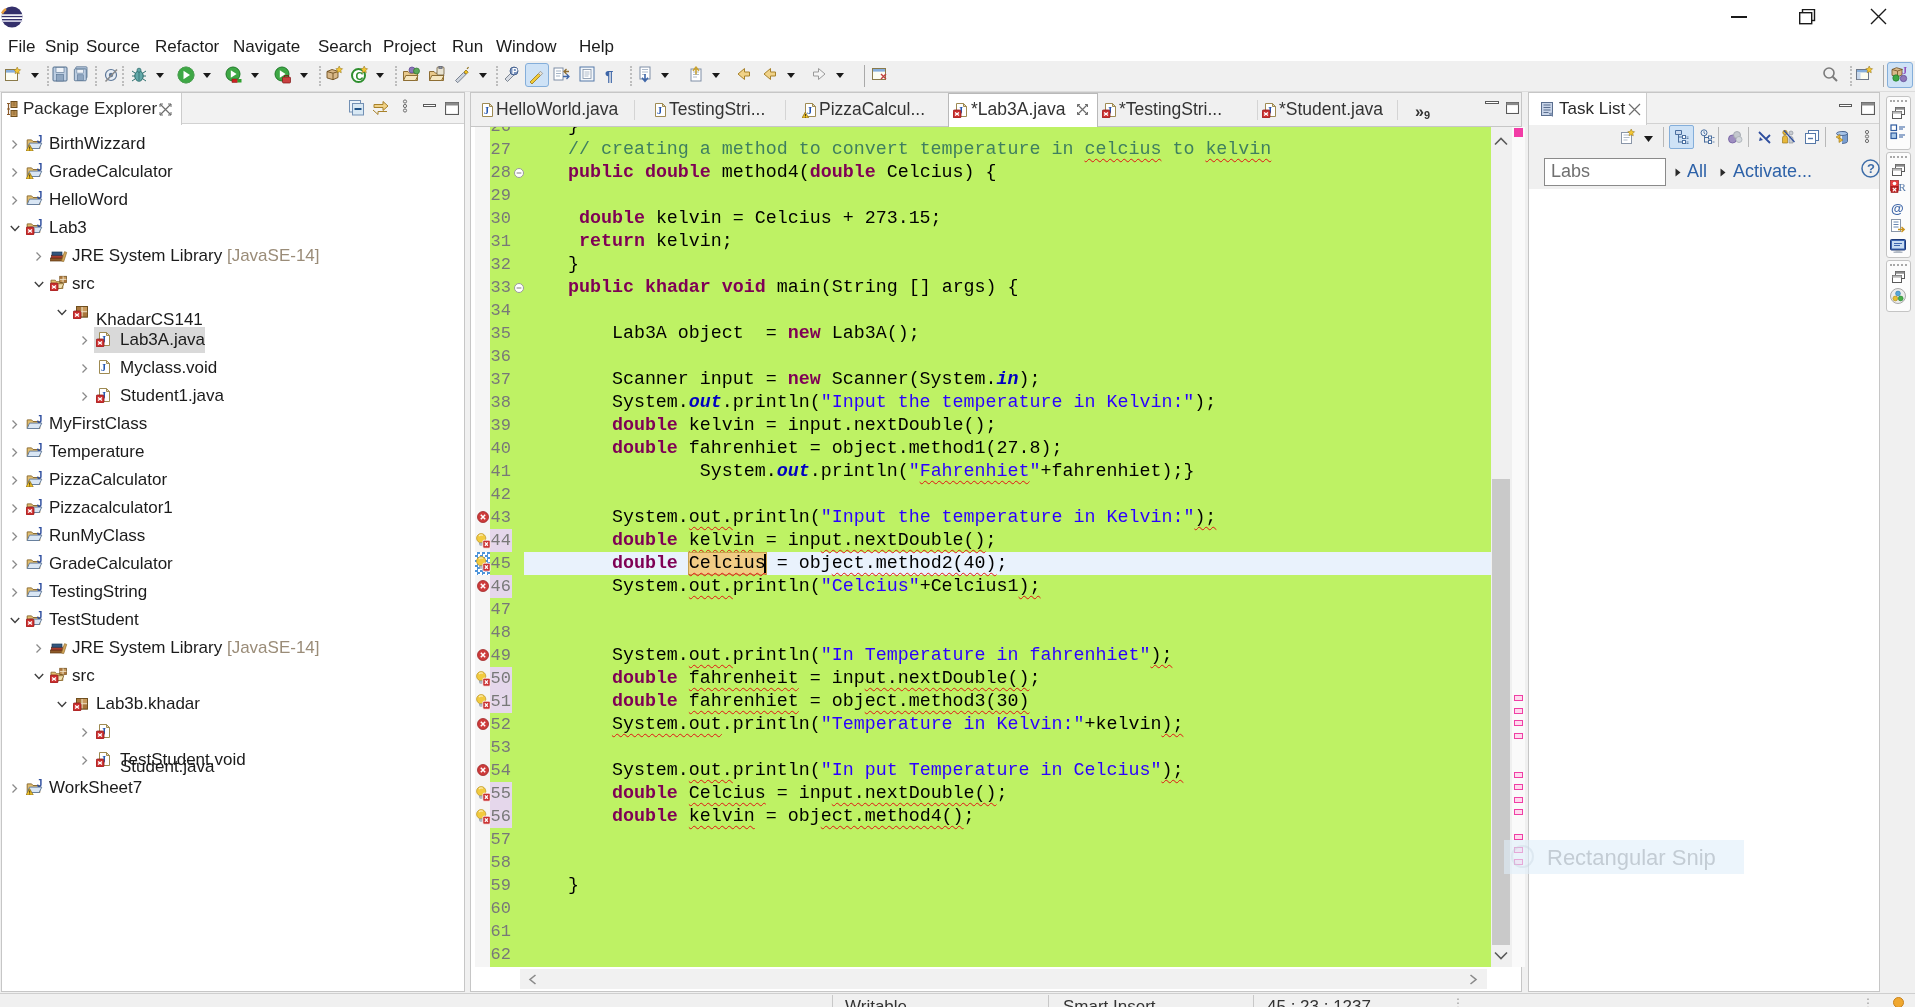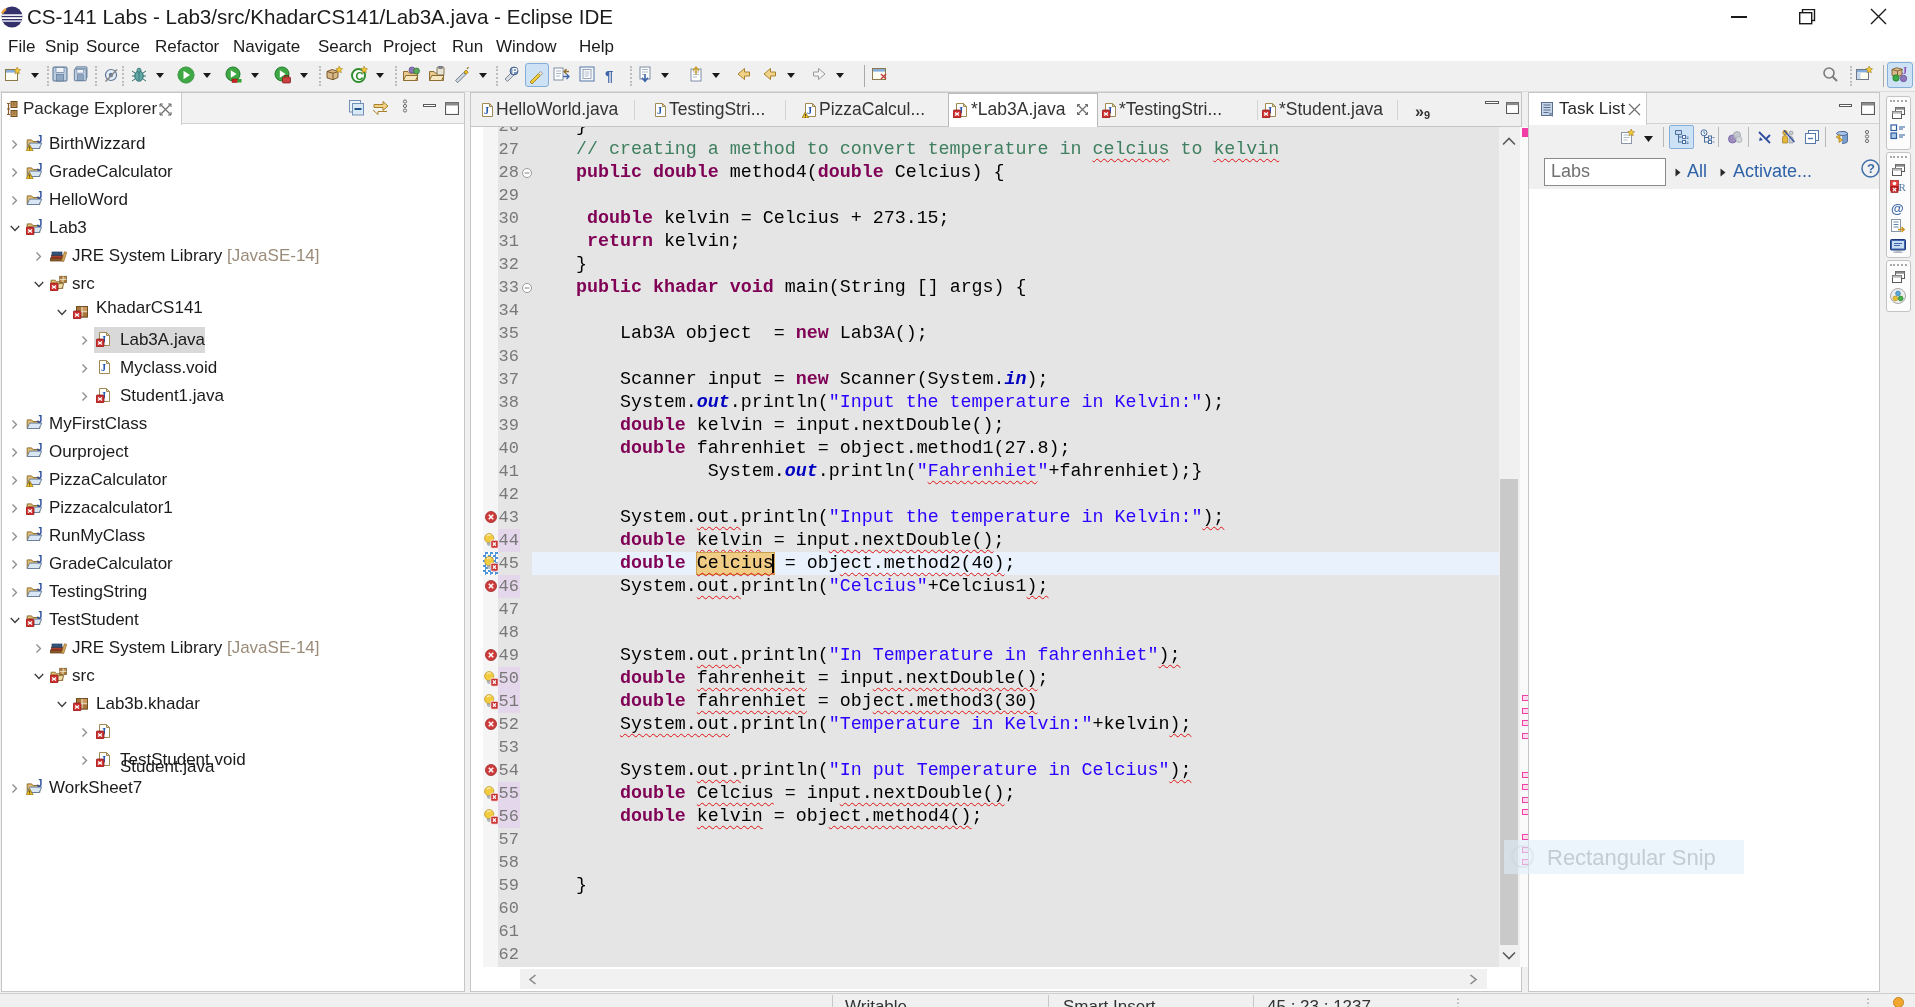--- a/index.html
+++ b/index.html
@@ -14,21 +14,21 @@
 #expl-head { position:absolute; left:0; top:0; width:462px; height:31px; background:#F2F2F2; border-bottom:1px solid #D2D2D2; }
 #expl-tab { position:absolute; left:0; top:0; width:180px; height:32px; background:#fff; border-right:1px solid #CCC; }
 .vtab-text { font-size:17px; color:#2A2A2A; }
 #expl-body { position:absolute; left:0; top:32px; width:462px; height:866px; background:#fff; overflow:hidden; }
 .tl { position:absolute; height:28px; line-height:28px; font-size:17px; color:#1B1B1B; white-space:pre; }
 #editor { position:absolute; left:470px; top:92px; width:1052px; height:900px; background:#fff; border:1px solid #C6C6C6; }
 #tabbar { position:absolute; left:0; top:0; width:1050px; height:34px; background:#F0F0F0; border-bottom:1px solid #C6C6C6; }
 .etab { position:absolute; top:0; height:33px; line-height:32px; font-size:17.5px; color:#333; white-space:nowrap; }
 .tabsep { position:absolute; top:7px; width:1px; height:20px; background:#D4D4D4; }
 #atab { position:absolute; left:477px; top:0; width:150px; height:35px; background:#fff; border:1px solid #B9B9B9; border-bottom:none; }
-#ebody { position:absolute; left:12px; top:34px; width:1050px; height:840px; background:#e5e5e5; overflow:hidden;text-decoration:underline; }
+#ebody { position:absolute; left:4px; top:34px; width:1050px; height:840px; background:#bef264; overflow:hidden;text-decoration:underline; }
 #gutter-icons { position:absolute; left:0; top:0; width:15px; height:840px; background:#F5F5F5; }
 #lnums { position:absolute; left:15px; top:-12px; width:21px; text-align:right;
   font:17px/23px "Liberation Mono",monospace; color:#787878; white-space:pre; }
 #codepre { position:absolute; left:49px; top:-12px; font:18.32px/23px "Liberation Mono",monospace; color:#000; white-space:pre; }
 #codepre b.k { color:#7F0055; }
 #codepre span.s { color:#2A00FF; }
 #codepre span.c { color:#3F7F5F; }
 #codepre i.f { color:#0000C0; font-weight:bold; }
 #codepre u { text-decoration:underline wavy #E01313 1px; text-underline-offset:4px; text-decoration-skip-ink:none; }
 #codepre span.occ { background:#F1CC85; box-shadow:0 0 0 1px #C8A04E; }
@@ -48,21 +48,20 @@
 <div id="titlebar">
   <div class="abs" style="left:1px;top:6px">
       <svg width="22" height="22" viewBox="0 0 22 22" style="">
         <circle cx="11" cy="11" r="10.5" fill="#34306B"></circle>
         <path d="M1 7.5A 10.5 10.5 0 0 1 5 3" stroke="#E8A03E" stroke-width="2.5" fill="none"></path>
         <rect x="0.8" y="8.2" width="20.4" height="1.8" fill="#E8E8F0"></rect>
         <rect x="0.4" y="11.2" width="21.2" height="1.8" fill="#fff"></rect>
         <rect x="0.8" y="14.2" width="20.4" height="1.8" fill="#C8C8DC"></rect>
       </svg>
     </div>
-  <div id="title">CS-141 Labs - Lab3/src/KhadarCS141/Lab3A.java - Eclipse IDE</div>
   <div class="abs" style="left:1731px;top:16px;width:16px;height:1.5px;background:#1a1a1a"></div>
   <div class="abs" style="left:1799px;top:9px">
       <svg width="17" height="16" viewBox="0 0 17 16" style="">
         <rect x="3.5" y="0.5" width="12" height="11" fill="none" stroke="#1a1a1a" stroke-width="1.4"></rect>
         <rect x="0.7" y="3.7" width="12" height="11" fill="#fff" stroke="#1a1a1a" stroke-width="1.4"></rect>
       </svg>
     </div>
   <div class="abs" style="left:1870px;top:8px">
       <svg width="17" height="17" viewBox="0 0 17 17" style="">
         <path d="M1 1l15 15M16 1L1 16" stroke="#1a1a1a" stroke-width="1.4"></path>
@@ -491,21 +490,21 @@
         <svg width="17" height="16" viewBox="0 0 17 16" style="">
           <rect x="3.5" y="3.5" width="11" height="10.5" fill="#C89A5D" stroke="#6E4E1E" stroke-width="0.9"></rect>
           <rect x="3.5" y="3.5" width="5.2" height="4.9" fill="#A9763C"></rect>
           <rect x="9.3" y="9" width="5.2" height="5" fill="#A9763C"></rect>
           <path d="M9 3.5v10.5M3.5 8.7h11" stroke="#EFE2C8" stroke-width="1.1"></path>
           <rect x="3.5" y="3.5" width="11" height="10.5" fill="none" stroke="#6E4E1E" stroke-width="0.9"></rect>
           <rect x="0" y="8" width="8" height="8" rx="1.5" fill="#CC2F2F" stroke="#8E1B1B" stroke-width="0.8"></rect>
           <path d="M2 10.5l4 3m0-3l-4 3" stroke="#fff" stroke-width="1.4"></path>
         </svg>
       </div>
-<div class="tl" style="left:94px;top:169px">KhadarCS141</div>
+<div class="tl" style="left:94px;top:181px">KhadarCS141</div>
 <div style="position:absolute;left:78px;top:211px">
         <svg width="9" height="9" viewBox="0 0 9 9" style="">
           <path d="M2.5 0.5l4 4-4 4" fill="none" stroke="#8A8A8A" stroke-width="1.3"></path>
         </svg>
       </div>
 <div style="position:absolute;left:92px;top:202px;width:111px;height:26px;background:#D9D9D9"></div>
 <div style="position:absolute;left:94px;top:206px">
         <svg width="16" height="16" viewBox="0 0 16 16" style="">
           <path d="M3.5 1.5h7l3 3v10h-10z" fill="#fff" stroke="#9E8A52" stroke-width="1"></path>
           <path d="M10.5 1.5l3 3h-3z" fill="#E2D8BE" stroke="#9E8A52" stroke-width="1"></path>
@@ -561,21 +560,21 @@
           <path d="M2.5 0.5l4 4-4 4" fill="none" stroke="#8A8A8A" stroke-width="1.3"></path>
         </svg>
       </div>
 <div style="position:absolute;left:24px;top:318px">
         <svg width="17" height="16" viewBox="0 0 17 16" style="">
           <path d="M1.2 13.5v-8.6h4.4l1.4 1.6h6.8v7z" fill="#E2BE6E" stroke="#8E6E33" stroke-width="1"></path>
           <path d="M1.2 13.5l2.3-5.4h12.3l-2.7 5.4z" fill="#D9E6F4" stroke="#68809E" stroke-width="1"></path>
           <text x="10.8" y="7.5" font-family="Liberation Sans" font-size="10" font-weight="bold" fill="#2E4E9E">J</text>
         </svg>
       </div>
-<div class="tl" style="left:47px;top:313px">Ourproject</div>
+<div class="tl" style="left:47px;top:313px">Temperature</div>
 <div style="position:absolute;left:8px;top:351px">
         <svg width="9" height="9" viewBox="0 0 9 9" style="">
           <path d="M2.5 0.5l4 4-4 4" fill="none" stroke="#8A8A8A" stroke-width="1.3"></path>
         </svg>
       </div>
 <div style="position:absolute;left:24px;top:346px">
         <svg width="17" height="16" viewBox="0 0 17 16" style="">
           <path d="M1.2 13.5v-8.6h4.4l1.4 1.6h6.8v7z" fill="#E2BE6E" stroke="#8E6E33" stroke-width="1"></path>
           <path d="M1.2 13.5l2.3-5.4h12.3l-2.7 5.4z" fill="#D9E6F4" stroke="#68809E" stroke-width="1"></path>
           <text x="10.8" y="7.5" font-family="Liberation Sans" font-size="10" font-weight="bold" fill="#2E4E9E">J</text>

